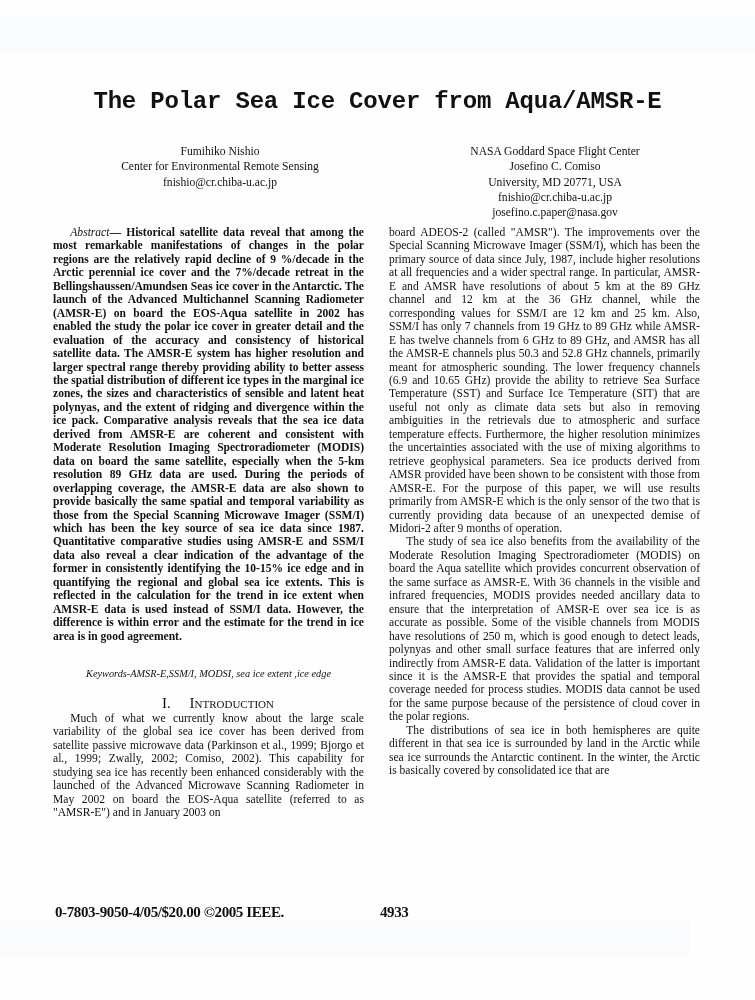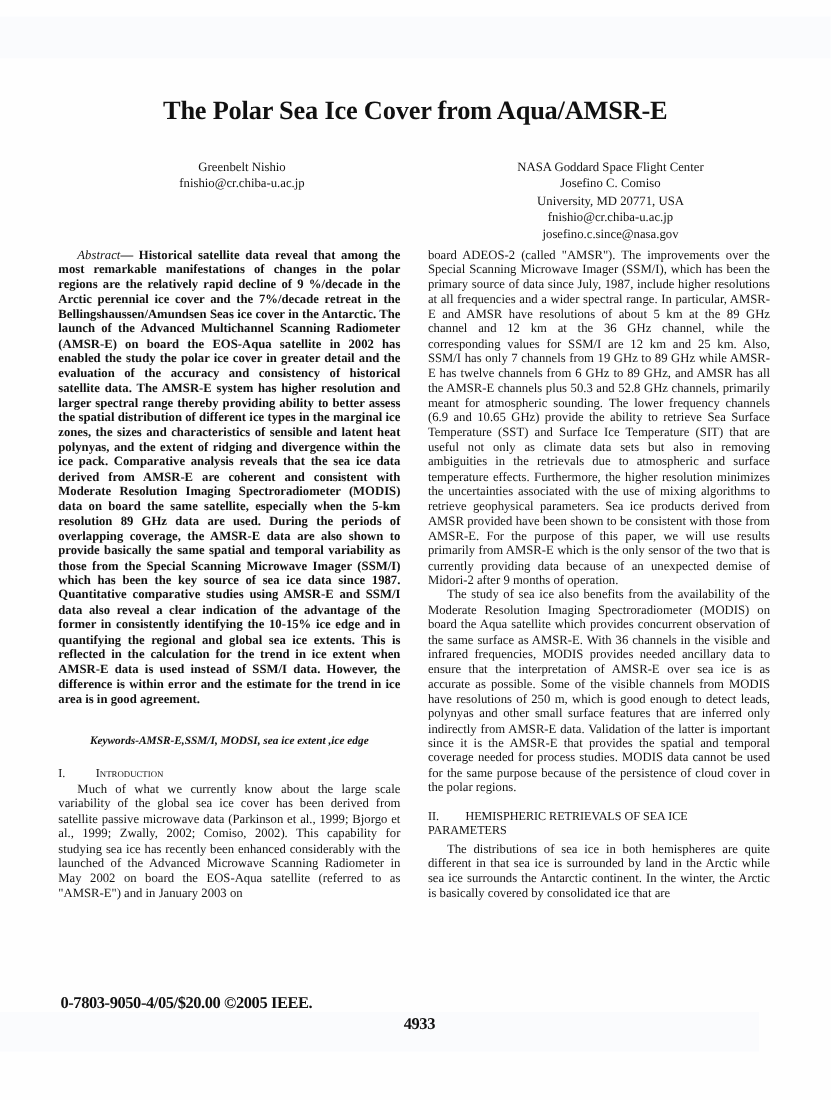--- a/index.html
+++ b/index.html
@@ -6,85 +6,82 @@
     body {
       width: 755px; height: 1000px; position: relative; overflow: hidden;
       background: #fefefe;
       font-family: "Liberation Serif", "DejaVu Serif", serif;
       color: #111;
     }
     .band-top { position: absolute; left: 0; top: 15px; width: 755px; height: 38px; background: #fafbfd; }
     .band-bottom { position: absolute; left: 0; top: 920px; width: 690px; height: 36px; background: #fafbfd; }
     .title {
       position: absolute; top: 88px; left: 0; width: 755px; text-align: center;
-      font-size: 24px; font-weight: bold; letter-spacing: -0.2px;
+      font-size: 24px; font-weight: bold; letter-spacing: -0.2px; font-family: Liberation Mono, monospace;
     }
     .author {
       position: absolute; top: 144px; width: 330px; text-align: center;
       font-size: 11.6px; line-height: 15.3px;
     }
     .author.left { left: 55px; }
     .author.right { left: 390px; }
     .author div { white-space: nowrap; }
     .col {
       position: absolute; top: 226px; width: 311px;
       font-size: 11.55px; line-height: 13.45px; text-align: justify;
     }
     .col.left { left: 53px; }
     .col.right { left: 389px; width: 311px; }
     .col p { margin: 0; }
     .indent { text-indent: 1.5em; }
     .abstract { font-weight: bold; }
     .abstract .lead { font-style: italic; font-weight: normal; }
-    .keywords { font-weight: bold; font-style: italic; text-align: center; margin-top: 24px !important; font-size: 10.3px; }
+    .keywords { font-weight: normal; font-style: italic; text-align: center; margin-top: 24px !important; font-size: 10.3px; }
     .section-h {
-      text-align: left; margin: 16px 0 2px 0 !important; font-size: 11px;
+      text-align: center; margin: 16px 0 2px 0 !important; font-size: 15px;
     }
     .section-h .sc { font-variant: small-caps; }
     .section-h.two { margin: 12px 0 3px 0 !important; line-height: 13.5px; }
     .footer {
       position: absolute; top: 904px; font-size: 15px; font-weight: bold;
       letter-spacing: -0.4px; font-family: "Liberation Serif", serif;
     }
     .footer.left { left: 55px; }
-    .footer.right { left: 367px; margin-top: 19px; }
+    .footer.right { left: 380px; }
     .num { display: inline-block; width: 3.1em; }
   </style>
 </head>
 <body>
 
 <div class="band-top"></div>
 <div class="band-bottom"></div>
 
 <div class="title">The Polar Sea Ice Cover from Aqua/AMSR-E</div>
 
 <div class="author left">
-  <div style="white-space:pre">Greenbelt Nishio</div>
+  <div style="white-space:pre">Fumihiko Nishio</div>
+  <div>Center for Environmental Remote Sensing</div>
   <div>fnishio@cr.chiba-u.ac.jp</div>
 </div>
 
 <div class="author right">
   <div>NASA Goddard Space Flight Center</div>
   <div>Josefino C. Comiso</div>
   <div>University, MD 20771, USA</div>
   <div>fnishio@cr.chiba-u.ac.jp</div>
-  <div>josefino.c.since@nasa.gov</div>
+  <div>josefino.c.paper@nasa.gov</div>
 </div>
 
 <div class="col left">
   <p class="abstract indent"><span class="lead">Abstract</span><span>—</span><span> Historical satellite data reveal that among the most remarkable manifestations of changes in the polar regions are the relatively rapid decline of 9 %/decade in the Arctic perennial ice cover and the 7%/decade retreat in the Bellingshaussen/Amundsen Seas ice cover in the Antarctic.  The launch of the Advanced Multichannel Scanning Radiometer (AMSR-E) on board the EOS-Aqua satellite in 2002 has enabled the study the polar ice cover in greater detail and the evaluation of the accuracy and consistency of historical satellite data.  The AMSR-E system has higher resolution and larger spectral range thereby providing ability to better assess the spatial distribution of different ice types in the marginal ice zones, the sizes and characteristics of sensible and latent heat polynyas, and the extent of ridging and divergence within the ice pack.  Comparative analysis reveals that the sea ice data derived from AMSR-E are coherent and consistent with Moderate Resolution Imaging Spectroradiometer (MODIS) data on board the same satellite, especially when the 5-km resolution 89 GHz data are used.  During the periods of overlapping coverage, the AMSR-E data are also shown to provide basically the same spatial and temporal variability as those from the Special Scanning Microwave Imager (SSM/I) which has been the key source of sea ice data since 1987.  Quantitative comparative studies using AMSR-E and SSM/I data also reveal a clear indication of the advantage of the former in consistently identifying the 10-15% ice edge and in quantifying the regional and global sea ice extents.  This is reflected in the calculation for the trend in ice extent when AMSR-E data is used instead of SSM/I data. However, the difference is within error and the estimate for the trend in ice area is in good agreement.</span></p>
   <p class="keywords">Keywords-AMSR-E,SSM/I, MODSI, sea ice extent ,ice edge</p>
   <p class="section-h"><span class="num">I.</span><span class="sc">Introduction</span></p>
   <p class="indent">Much of what we currently know about the large scale variability of the global sea ice cover has been derived from satellite passive microwave data  (Parkinson et al., 1999; Bjorgo et al., 1999; Zwally, 2002; Comiso, 2002).  This capability for studying sea ice has recently been enhanced considerably with the launched of the Advanced Microwave Scanning Radiometer in May 2002 on board the EOS-Aqua satellite (referred to as "AMSR-E") and in January 2003 on</p>
 </div>
 
 <div class="col right">
   <p>board ADEOS-2 (called "AMSR").  The improvements over the Special Scanning Microwave Imager (SSM/I), which has been the primary source of data since July, 1987, include higher resolutions at all frequencies and a wider spectral range. In particular, AMSR-E and AMSR have resolutions of about 5 km at the 89 GHz channel and 12 km at the 36 GHz channel, while the corresponding values for SSM/I are 12 km and 25 km.   Also, SSM/I has only 7 channels from 19 GHz to 89 GHz while AMSR-E has twelve channels from 6 GHz to 89 GHz, and AMSR has all the AMSR-E channels plus 50.3 and 52.8 GHz channels, primarily meant for atmospheric sounding. The lower frequency channels (6.9 and 10.65 GHz) provide the ability to retrieve Sea Surface Temperature (SST) and Surface Ice Temperature (SIT) that are useful not only as climate data sets but also in removing ambiguities in the retrievals due to atmospheric and surface temperature effects. Furthermore, the higher resolution minimizes the uncertainties associated with the use of mixing algorithms to retrieve geophysical parameters.   Sea ice products derived from AMSR provided have been shown to be consistent with those from AMSR-E.  For the purpose of this paper, we will use results primarily from AMSR-E which is the only sensor of the two that is currently providing data because of an unexpected demise of Midori-2 after 9 months of operation.</p>
   <p class="indent">The study of sea ice also benefits from the availability of the Moderate Resolution Imaging Spectroradiometer (MODIS) on board the Aqua satellite which provides concurrent observation of the same surface as AMSR-E. With 36 channels in the visible and infrared frequencies, MODIS provides needed ancillary data to ensure that the interpretation of AMSR-E over sea ice is as accurate as possible.  Some of the visible channels from MODIS have resolutions of 250 m, which is good enough to detect leads, polynyas and other small surface features that are inferred only indirectly from AMSR-E data.  Validation of the latter is important since it is the AMSR-E that provides the spatial and temporal coverage needed for process studies.  MODIS data cannot be used for the same purpose because of the persistence of cloud cover in the polar regions.</p>
-  <p class="section-h two">
-    <span class="num">II.</span><span>HEMISPHERIC RETRIEVALS OF SEA ICE</span><br>
-    <span>PARAMETERS</span>
-  </p>
   <p class="indent">The distributions of sea ice in both hemispheres are quite different in that sea ice is surrounded by land in the Arctic while sea ice surrounds the Antarctic continent.  In the winter, the Arctic is basically covered by consolidated ice that are</p>
 </div>
 
 <div class="footer left">0-7803-9050-4/05/$20.00 ©2005 IEEE.</div>
 <div class="footer right">4933</div>
 
 </body></html>

